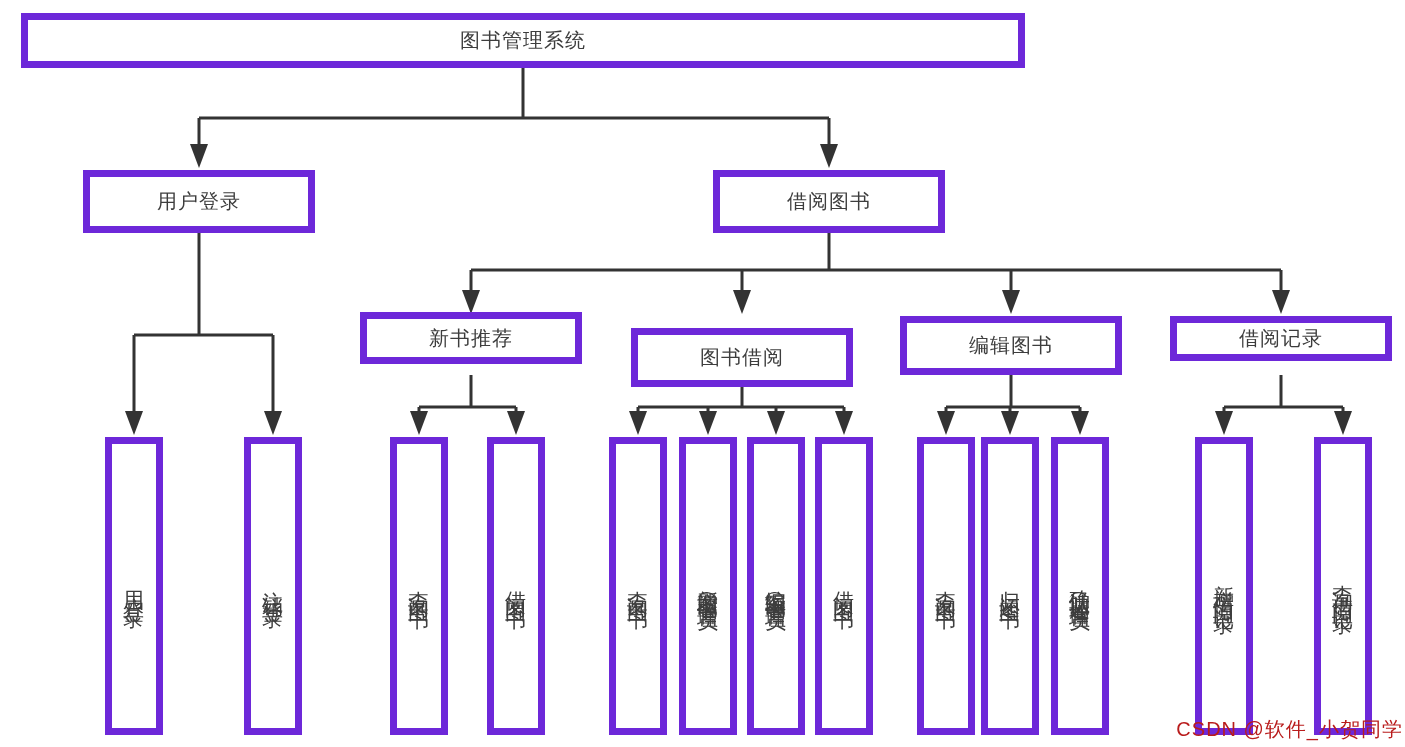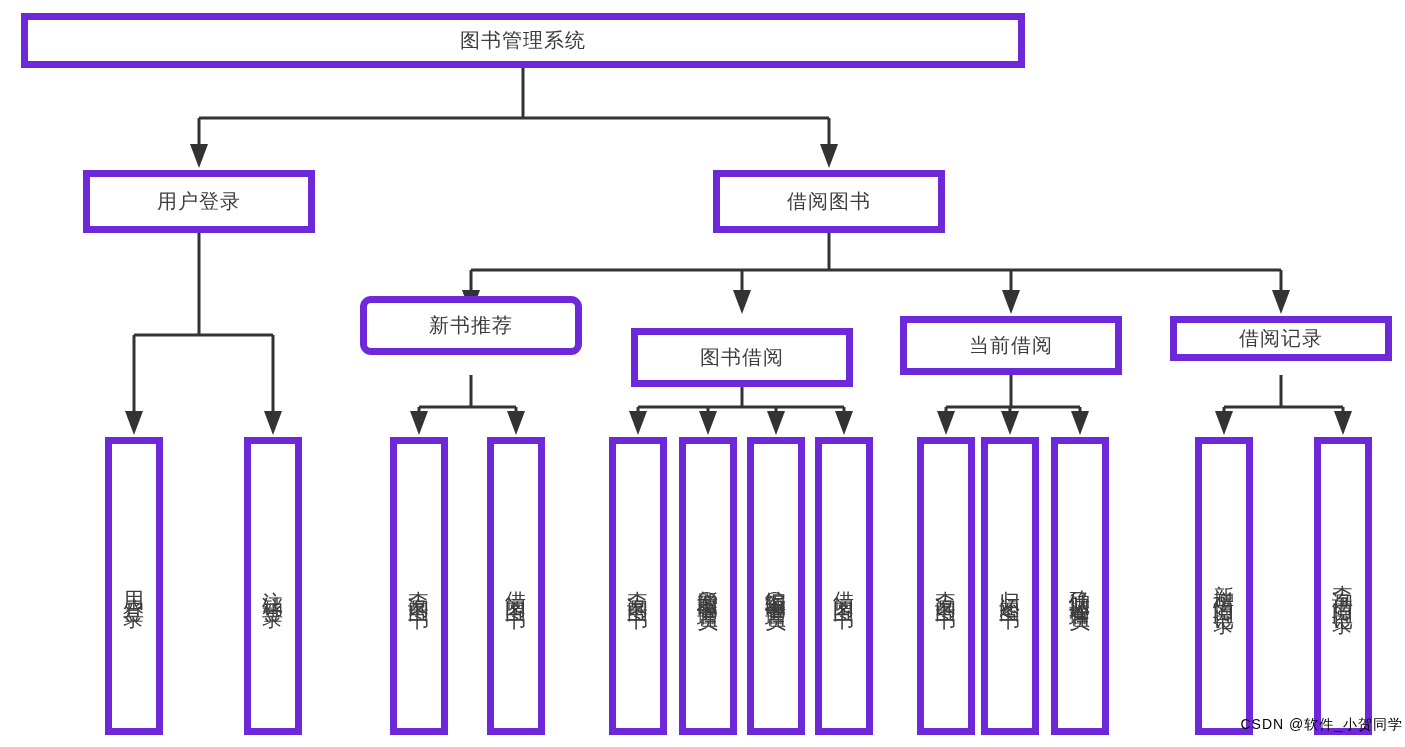--- a/index.html
+++ b/index.html
@@ -47,22 +47,22 @@
     letter-spacing: 6px;
     line-height: 1;
   }
   .node--leaf-long {
     letter-spacing: 3px;
   }
   .watermark {
     position: absolute;
     right: 2px;
     top: 716px;
-    font-size: 14px;
-    color: #000000;
+    font-size: 20px;
+    color: #b91c1c;
     letter-spacing: 1px;
     z-index: 5;
     white-space: nowrap;
   }
 </style>
 </head>
 <body>
 
 <div id="canvas">
 
@@ -107,23 +107,23 @@
       <polygon points="1215,411 1233,411 1224,435"></polygon>
       <polygon points="1334,411 1352,411 1343,435"></polygon>
     </g>
   </svg>
 
   <div class="node node--h node--root" style="left:21px; top:13px; width:1004px; height:55px;">图书管理系统</div>
 
   <div class="node node--h" style="left:83px; top:170px; width:232px; height:63px;">用户登录</div>
   <div class="node node--h" style="left:713px; top:170px; width:232px; height:63px;">借阅图书</div>
 
-  <div class="node node--h" style="left:360px; top:296px; width:222px; height:59px;border-radius:11px;">新书推荐</div>
+  <div class="node node--h" style="left:360px; top:312px; width:222px; height:52px;">新书推荐</div>
   <div class="node node--h" style="left:631px; top:328px; width:222px; height:59px;">图书借阅</div>
-  <div class="node node--h" style="left:900px; top:316px; width:222px; height:59px;">当前借阅</div>
+  <div class="node node--h" style="left:900px; top:316px; width:222px; height:59px;">编辑图书</div>
   <div class="node node--h" style="left:1170px; top:316px; width:222px; height:45px;">借阅记录</div>
 
   <div class="node node--leaf" style="left:105px; top:437px; width:58px; height:298px;">用户登录</div>
   <div class="node node--leaf" style="left:244px; top:437px; width:58px; height:298px;">注销登录</div>
 
   <div class="node node--leaf" style="left:390px; top:437px; width:58px; height:298px;">查询图书</div>
   <div class="node node--leaf" style="left:487px; top:437px; width:58px; height:298px;">借阅图书</div>
 
   <div class="node node--leaf" style="left:609px; top:437px; width:58px; height:298px;">查询图书</div>
   <div class="node node--leaf node--leaf-long" style="left:679px; top:437px; width:58px; height:298px;">新增图书（管理员）</div>

